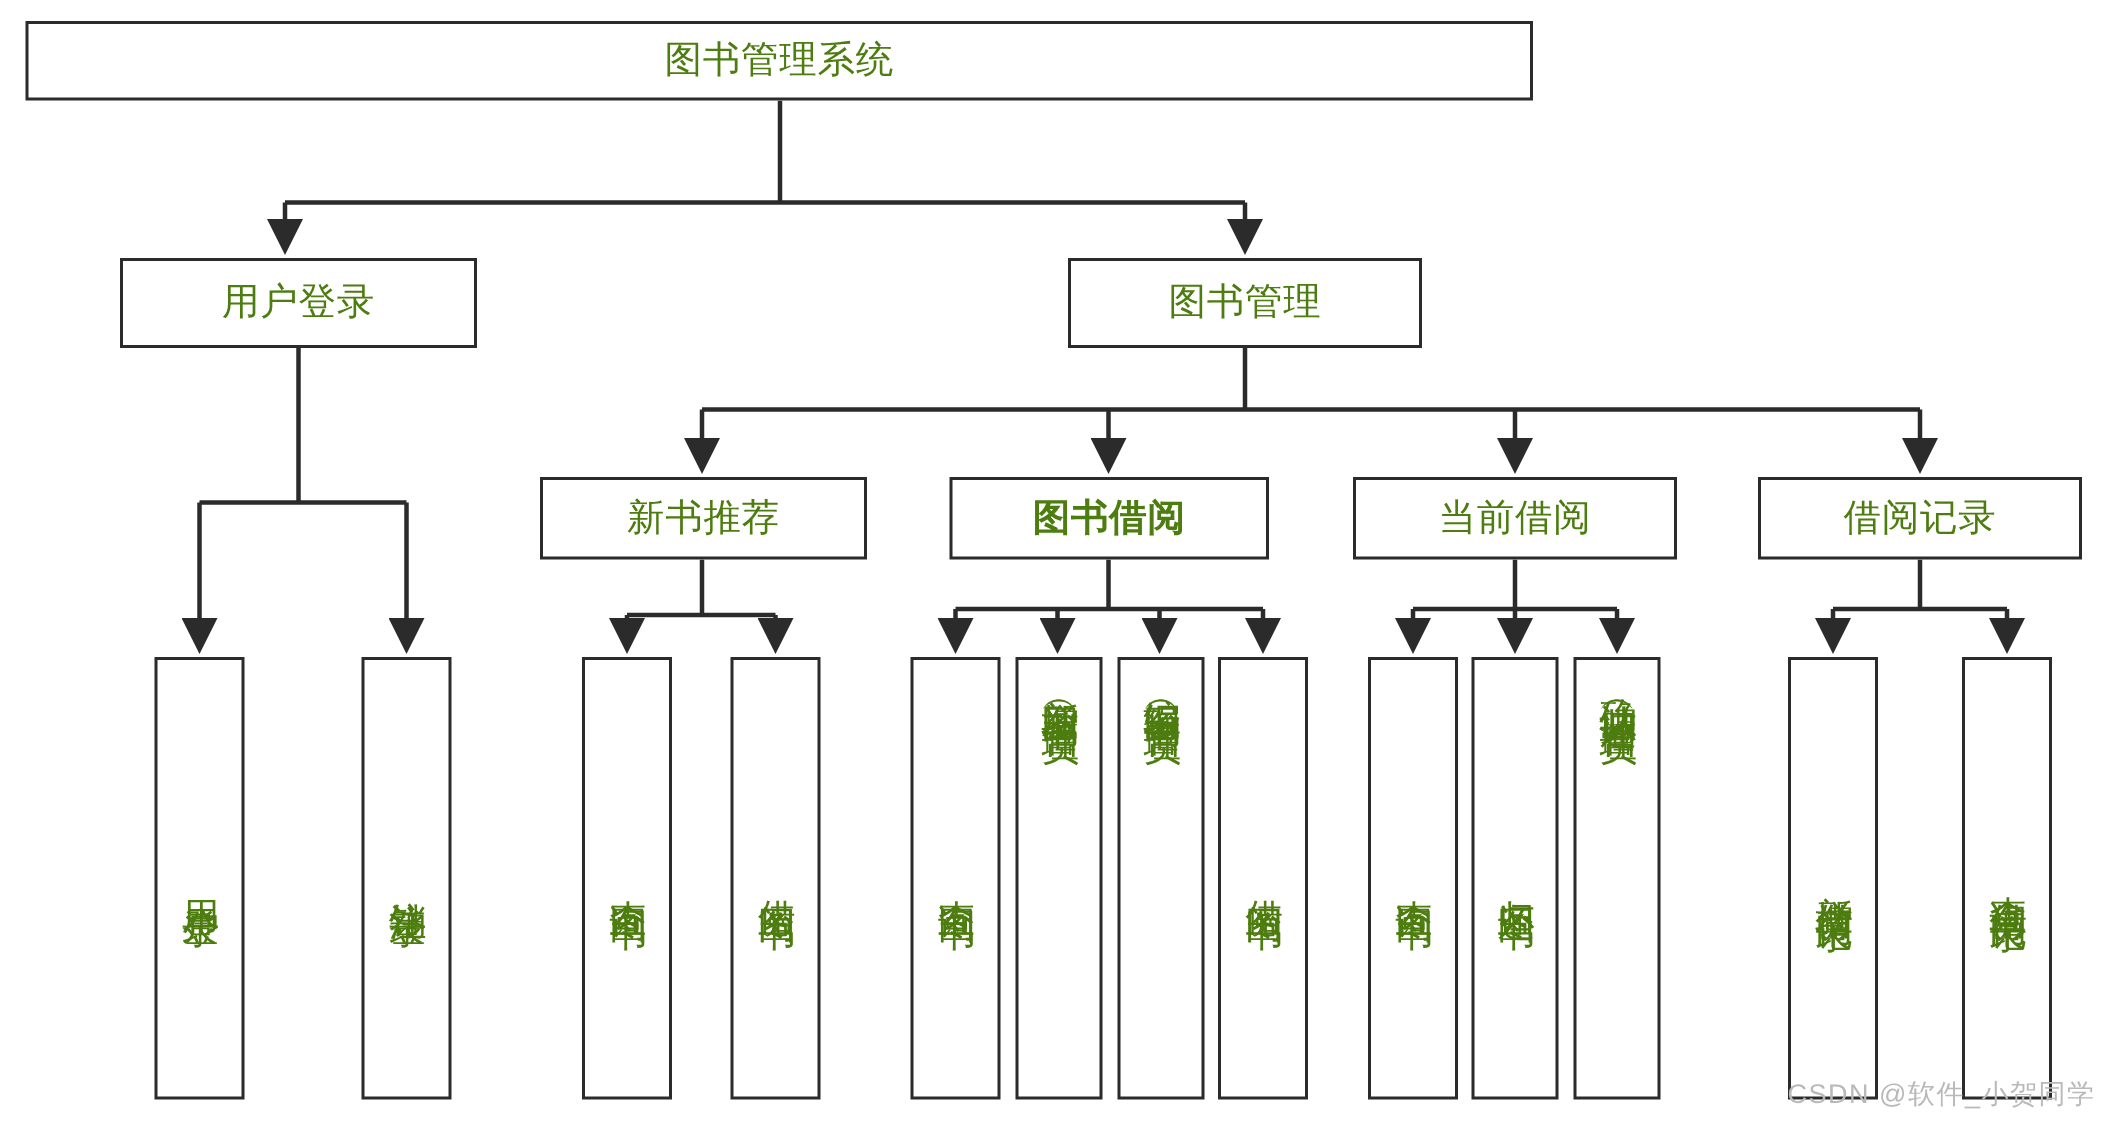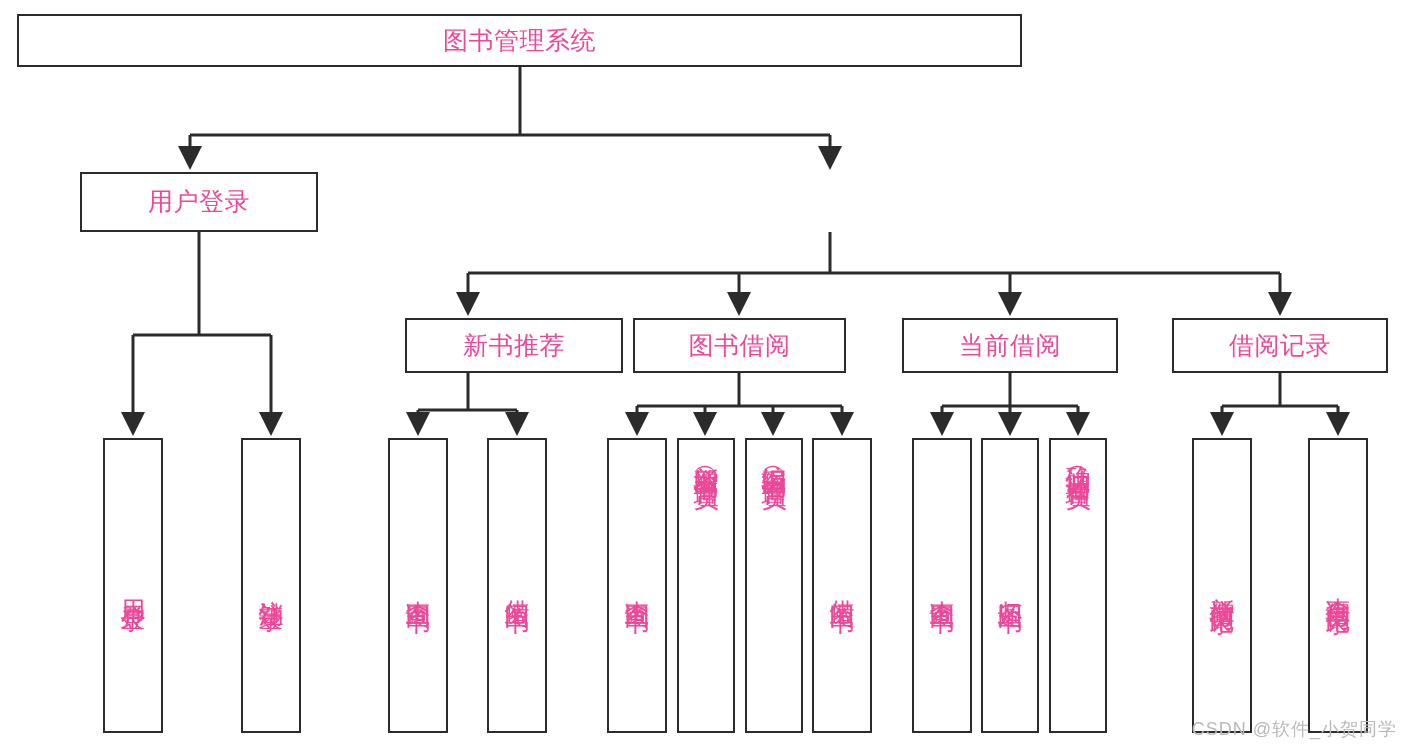--- a/index.html
+++ b/index.html
@@ -26,21 +26,21 @@
     top: 0;
     width: 1405px;
     height: 747px;
     pointer-events: none;
   }
   .node {
     position: absolute;
     box-sizing: border-box;
     border: 2.5px solid #2b2b2b;
     background: #ffffff;
-    color: #ec4899;
+    color: #4d7c0f;
     display: flex;
     align-items: center;
     justify-content: center;
     text-align: center;
     letter-spacing: 0.5px;
   }
   .node.horiz {
     font-size: 25px;
     line-height: 1.1;
   }
@@ -118,23 +118,24 @@
       <path d="M 1280 373 L 1280 406"></path>
       <path d="M 1222 406 L 1338 406"></path>
       <path d="M 1222 406 L 1222 432" marker-end="url(#arrow)"></path>
       <path d="M 1338 406 L 1338 432" marker-end="url(#arrow)"></path>
     </g>
   </svg>
 
   <div class="node horiz" style="left:17px; top:14px; width:1005px; height:53px;">图书管理系统</div>
 
   <div class="node horiz" style="left:80px; top:172px; width:238px; height:60px;">用户登录</div>
+  <div class="node horiz" style="left:712px; top:172px; width:236px; height:60px;">图书管理</div>
 
-  <div class="node horiz" style="left:360px; top:318px; width:218px; height:55px;margin-left:45px;">新书推荐</div>
-  <div class="node horiz" style="left:633px; top:318px; width:213px; height:55px;">图书借阅</div>
+  <div class="node horiz" style="left:360px; top:318px; width:218px; height:55px;">新书推荐</div>
+  <div class="node horiz" style="left:633px; top:318px; width:213px; height:55px;font-weight:bold;">图书借阅</div>
   <div class="node horiz" style="left:1172px; top:318px; width:216px; height:55px;">借阅记录</div>
   <div class="node horiz" style="left:902px; top:318px; width:216px; height:55px;">当前借阅</div>
 
   <div class="node vert" style="left:103px; top:438px; width:60px; height:295px;">用户登录</div>
   <div class="node vert" style="left:241px; top:438px; width:60px; height:295px;">注销登录</div>
 
   <div class="node vert" style="left:388px; top:438px; width:60px; height:295px;">查询图书</div>
   <div class="node vert" style="left:487px; top:438px; width:60px; height:295px;">借阅图书</div>
 
   <div class="node vert" style="left:607px; top:438px; width:60px; height:295px;">查询图书</div>

